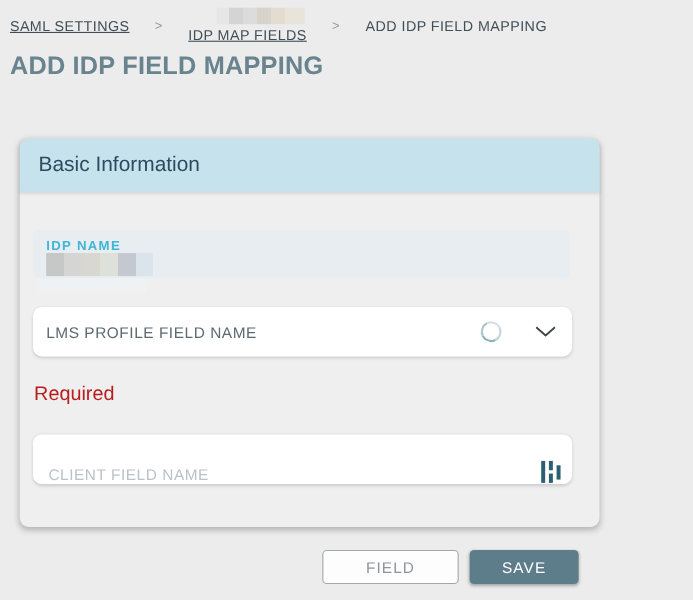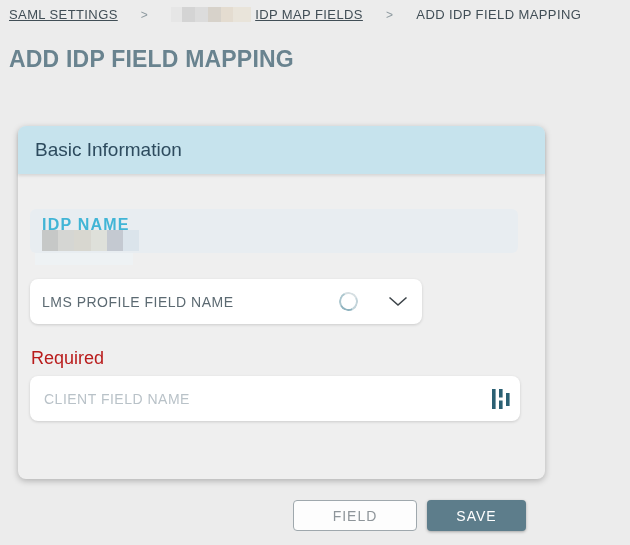--- a/index.html
+++ b/index.html
@@ -14,21 +14,21 @@
   
   .breadcrumb{
     position:absolute;left:9px;top:7px;
     display:flex;align-items:center;gap:23px;
     font-size:13px;letter-spacing:.4px;
     color:#414e56;white-space:nowrap;
   }
   .breadcrumb a{color:#414e56;text-decoration:underline;cursor:pointer;}
   .breadcrumb .sep{color:#8e9aa0;text-decoration:none;font-size:12px;}
   .breadcrumb .current{text-decoration:none;}
-  .crumb-combo{display:inline-flex;align-items:flex-start;gap:2px;text-decoration:none !important;}
+  .crumb-combo{display:inline-flex;align-items:flex-end;gap:2px;text-decoration:none !important;flex-direction:column;}
   .crumb-combo .underlined{text-decoration:underline;}
   .redact-sm{
     display:inline-block;width:80px;height:15px;margin-right:2px;
     background:linear-gradient(90deg,#e6e6e6 0 14%,#d4d4d4 0 30%,#dcdcdc 0 46%,#d7d2ca 0 62%,#e4dcd0 0 78%,#e9e4da 0 100%);
   }
   
   .page-title{
     position:absolute;left:9px;top:46px;margin:0;
     font-size:23px;font-weight:bold;letter-spacing:.2px;
     color:#69838f;
@@ -51,34 +51,34 @@
     text-align:center;
   }
   .card-body{position:absolute;left:0;top:48px;right:0;bottom:0;border-radius:0 0 8px 8px;}
   
   .idp-field{
     position:absolute;left:12px;top:35px;width:488px;height:44px;
     background:#e8edf1;border-radius:6px;
   }
   .idp-label{
     position:absolute;left:12px;top:7px;
-    font-size:16px;font-weight:bold;letter-spacing:1.2px;
+    font-size:12px;font-weight:bold;letter-spacing:1.2px;
     color:#41b5d6;
   }
   .redact-value{
     position:absolute;left:12px;top:21px;width:97px;height:21px;
     background:linear-gradient(90deg,#c6c8c7 0 17%,#d5d6d3 0 33%,#d8d7d0 0 50%,#dee0da 0 67%,#c4c9d1 0 84%,#dbe4eb 0 100%);
   }
   .redact-tail{
     position:absolute;left:17px;top:79px;width:98px;height:12px;
     background:#eef2f4;
   }
   
   .dropdown{
-    position:absolute;left:12px;top:105px;width:392px;height:45px;
+    position:absolute;left:12px;top:105px;width:490px;height:45px;
     background:#ffffff;border-radius:8px;
     box-shadow:0 1px 3px rgba(0,0,0,.15);
     display:flex;align-items:center;
     cursor:pointer;box-sizing:border-box;
     padding:0 12px;
   }
   .dd-label{
     font-size:14px;letter-spacing:.5px;color:#5c6a72;flex:1;
   }
   .spinner{
@@ -89,24 +89,24 @@
     margin-right:30px;
   }
   .chevron{display:block;margin-right:2px;}
   
   .error{
     position:absolute;left:13px;top:174px;
     font-size:18px;color:#b91c1c;
   }
   
   .text-field{
-    position:absolute;left:12px;top:202px;width:490px;height:45px;
+    position:absolute;left:12px;top:221px;width:490px;height:45px;
     background:#ffffff;border-radius:8px;
     box-shadow:0 1px 3px rgba(0,0,0,.15);
-    display:flex;align-items:center;
+    display:flex;align-items:flex-end;
     box-sizing:border-box;padding:0 10px 0 12px;
   }
   .text-field input{
     flex:1;border:none;outline:none;background:transparent;
     font-family:"Liberation Sans", sans-serif;
     font-size:14px;letter-spacing:.5px;color:#5c6a72;
   }
   .text-field input::placeholder{color:#b9c2c8;opacity:1;}
   .bars-icon{display:block;}
   

